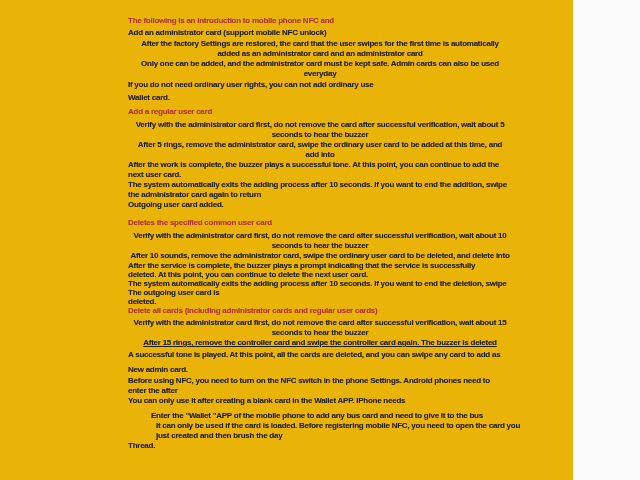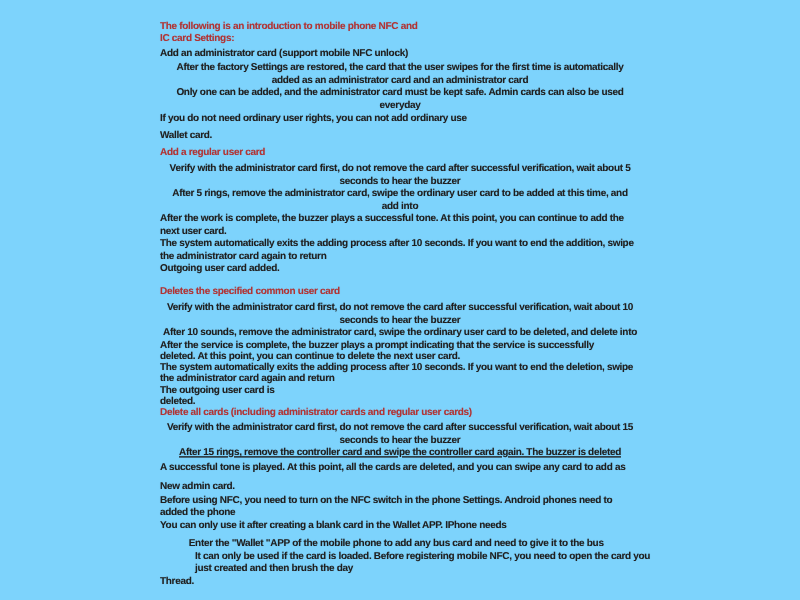--- a/index.html
+++ b/index.html
@@ -4,22 +4,22 @@
 <style>
   html,body{margin:0;padding:0;}
   body{
     width:640px;height:480px;
     background:#fbfbfb;
     font-family:"Liberation Sans",sans-serif;
     overflow:hidden;
   }
   .page{
     position:relative;
-    width:640px;height:480px;
-    background:#7dd3fc;
+    width:573px;height:480px;
+    background:#eab308;
     overflow:hidden;
   }
   .doc{
     position:absolute;
     left:128px;top:16px;
     width:384px;
   }
   .block{
     font-size:8px;
     font-weight:700;
@@ -38,21 +38,20 @@
   .block.indent{padding-left:23px;}
   .line{white-space:nowrap;}
 </style>
 </head>
 <body>
 
 <div class="page">
   <div class="doc">
       <div class="block left red" style="margin-top: 0px;">
         <div class="line">The following is an introduction to mobile phone NFC and</div>
-        <div class="line">IC card Settings:</div>
       </div>
       <div class="block left" style="margin-top: 2px;">
         <div class="line">Add an administrator card (support mobile NFC unlock)</div>
       </div>
       <div class="block center" style="margin-top: 1px;">
         <div class="line">After the factory Settings are restored, the card that the user swipes for the first time is automatically</div>
         <div class="line">added as an administrator card and an administrator card</div>
       </div>
       <div class="block center" style="margin-top: 0px;">
         <div class="line">Only one can be added, and the administrator card must be kept safe. Admin cards can also be used</div>
@@ -95,21 +94,20 @@
       </div>
       <div class="block center" style="margin-top: 0px;">
         <div class="line">After 10 sounds, remove the administrator card, swipe the ordinary user card to be deleted, and delete into</div>
       </div>
       <div class="block left tight" style="margin-top: 0px;">
         <div class="line">After the service is complete, the buzzer plays a prompt indicating that the service is successfully</div>
         <div class="line">deleted. At this point, you can continue to delete the next user card.</div>
       </div>
       <div class="block left tight" style="margin-top: 0px;">
         <div class="line">The system automatically exits the adding process after 10 seconds. If you want to end the deletion, swipe</div>
-        <div class="line">the administrator card again and return</div>
       </div>
       <div class="block left tight" style="margin-top: 0px;">
         <div class="line">The outgoing user card is</div>
         <div class="line">deleted.</div>
       </div>
       <div class="block left red" style="margin-top: 0px;">
         <div class="line">Delete all cards (including administrator cards and regular user cards)</div>
       </div>
       <div class="block center" style="margin-top: 2px;">
         <div class="line">Verify with the administrator card first, do not remove the card after successful verification, wait about 15</div>
@@ -119,21 +117,21 @@
         <div class="line">After 15 rings, remove the controller card and swipe the controller card again. The buzzer is deleted</div>
       </div>
       <div class="block left" style="margin-top: 2px;">
         <div class="line">A successful tone is played. At this point, all the cards are deleted, and you can swipe any card to add as</div>
       </div>
       <div class="block left" style="margin-top: 5px;">
         <div class="line">New admin card.</div>
       </div>
       <div class="block left" style="margin-top: 1px;">
         <div class="line">Before using NFC, you need to turn on the NFC switch in the phone Settings. Android phones need to</div>
-        <div class="line">added the phone</div>
+        <div class="line">enter the after</div>
       </div>
       <div class="block left" style="margin-top: 0px;">
         <div class="line">You can only use it after creating a blank card in the Wallet APP. IPhone needs</div>
       </div>
       <div class="block left indent" style="margin-top: 5px;">
         <div class="line">Enter the "Wallet "APP of the mobile phone to add any bus card and need to give it to the bus</div>
       </div>
       <div class="block left" style="margin-top: 0px; margin-left: 28px;">
         <div class="line">It can only be used if the card is loaded. Before registering mobile NFC, you need to open the card you</div>
         <div class="line">just created and then brush the day</div>

